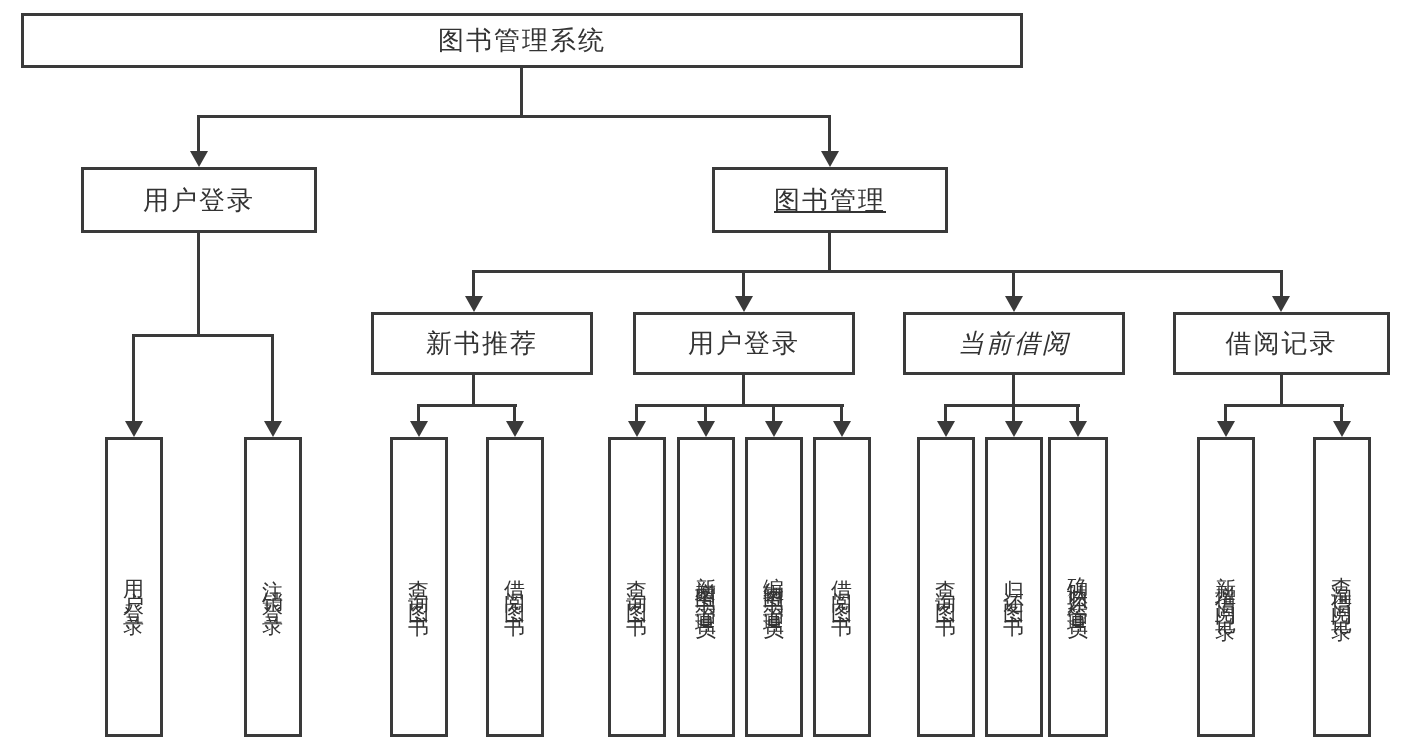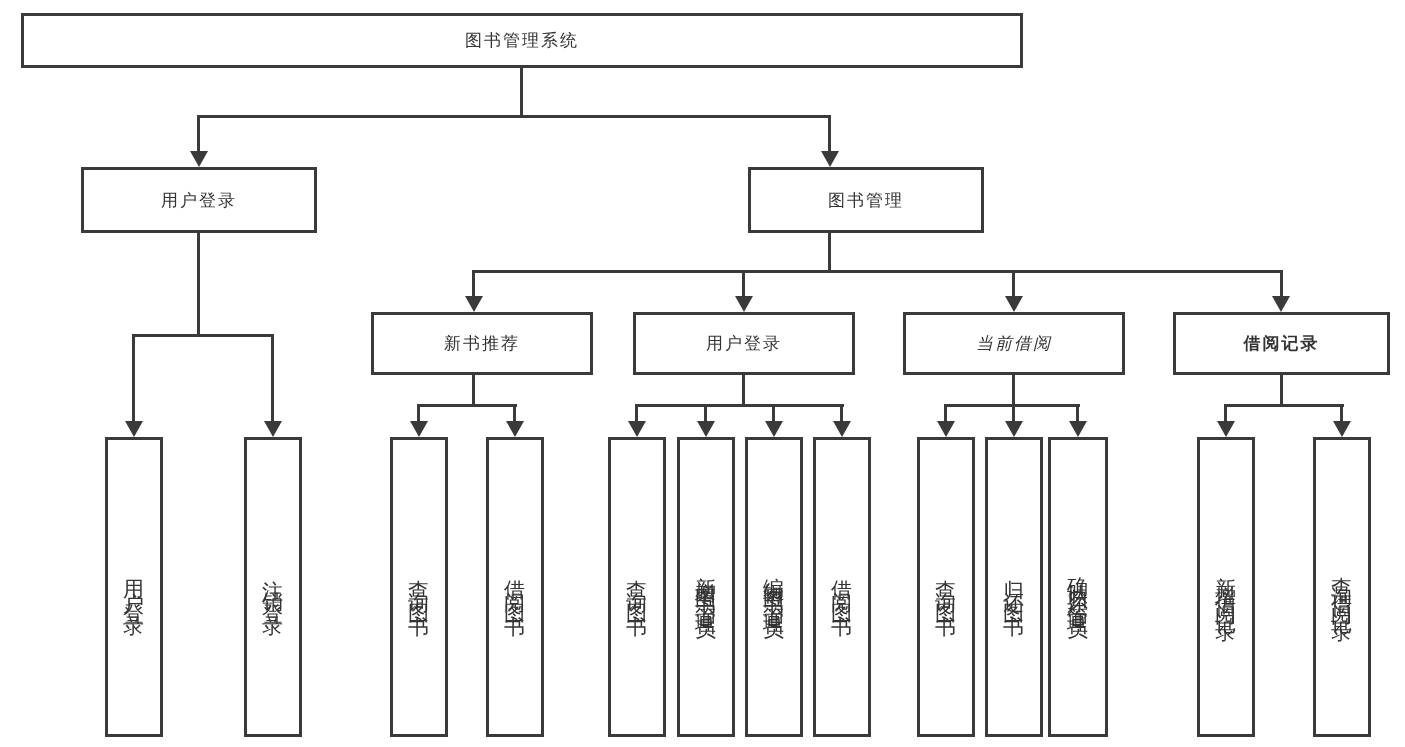--- a/index.html
+++ b/index.html
@@ -4,21 +4,21 @@
 <style>
   html,body{margin:0;padding:0;background:#ffffff;}
   .canvas{
     position:relative;width:1405px;height:747px;background:#ffffff;
     font-family:"Liberation Sans",sans-serif;color:#333333;overflow:hidden;
   }
   .box{
     position:absolute;box-sizing:border-box;border:3px solid #3a3a3a;background:#ffffff;
     display:flex;align-items:center;justify-content:center;
   }
-  .hlabel{font-size:17px;letter-spacing:2px;white-space:nowrap;text-align:right;}
+  .hlabel{font-size:26px;letter-spacing:2px;white-space:nowrap;text-align:right;}
   .root{left:21px;top:13px;width:1002px;height:55px;}
   .l2{top:167px;width:236px;height:66px;}
   .l3{top:312px;width:222px;height:63px;}
   .leaf{top:437px;width:58px;height:300px;}
   .vtext{
     writing-mode:vertical-rl;text-orientation:mixed;
     font-size:21px;letter-spacing:12px;line-height:1;white-space:nowrap;
   }
   .vtext.mid{letter-spacing:9px;}
   .vtext.tight{letter-spacing:6px;}
@@ -38,34 +38,34 @@
 
 <div class="canvas">
 
   <div class="box root">
     <span class="hlabel">图书管理系统</span>
   </div>
 
   <div class="box l2" style="left:81px;">
     <span class="hlabel">用户登录</span>
   </div>
-  <div class="box l2" style="left:748px;">
+  <div class="box l2" style="left:712px;text-decoration:underline;">
     <span class="hlabel">图书管理</span>
   </div>
 
   <div class="box l3" style="left:371px;">
     <span class="hlabel">新书推荐</span>
   </div>
   <div class="box l3" style="left:633px;">
     <span class="hlabel">用户登录</span>
   </div>
   <div class="box l3" style="left:903px;font-style:italic;">
     <span class="hlabel">当前借阅</span>
   </div>
-  <div class="box l3" style="left:1173px;width:217px;font-weight:bold;">
+  <div class="box l3" style="left:1173px;width:217px;">
     <span class="hlabel">借阅记录</span>
   </div>
 
   <div class="box leaf" style="left:105px;">
     <span class="vtext">用户登录</span>
   </div>
   <div class="box leaf" style="left:244px;">
     <span class="vtext">注销登录</span>
   </div>
 

